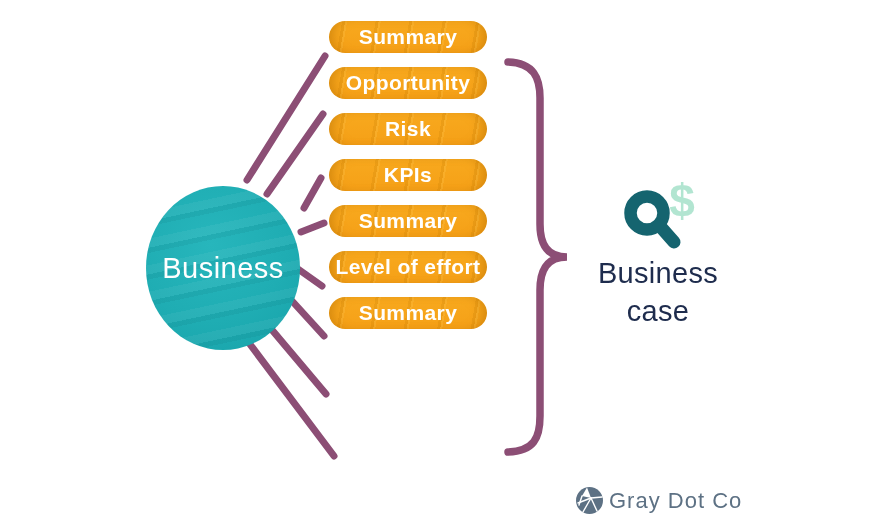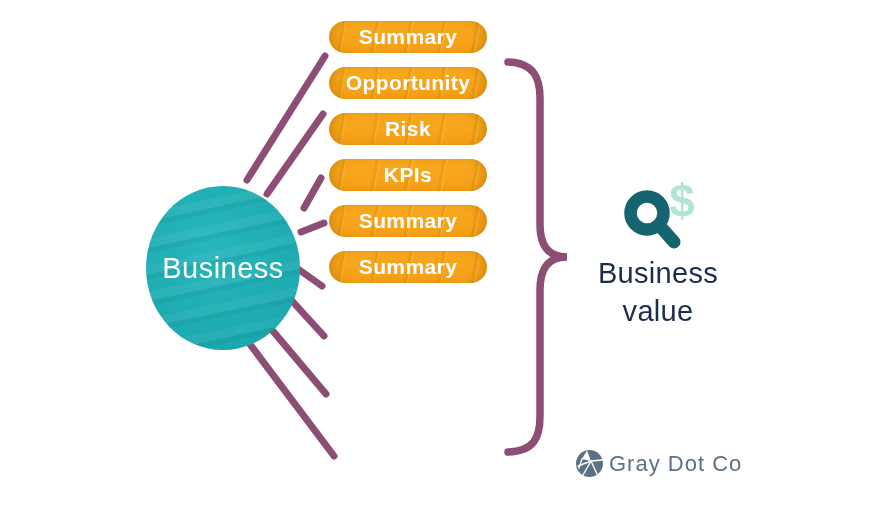--- a/index.html
+++ b/index.html
@@ -33,21 +33,21 @@
   }
 
   
   .value-icon{position:absolute;left:612px;top:170px;width:92px;height:92px;}
   .value-text{
     position:absolute;left:568px;top:254px;width:180px;text-align:center;
     color:#1e2c4d;font-size:29px;line-height:38px;font-weight:500;letter-spacing:0.3px;
   }
 
   
-  .brand{position:absolute;left:575px;top:447px;height:33px;display:flex;align-items:center;gap:5px;}
+  .brand{position:absolute;left:575px;top:484px;height:33px;display:flex;align-items:center;gap:5px;}
   .brand-logo{width:29px;height:29px;flex:0 0 auto;}
   .brand-name{color:#5d7184;font-size:22px;font-weight:400;letter-spacing:1px;white-space:nowrap;}
 </style>
 </head>
 <body>
 
 <div class="canvas">
 
   <svg class="connectors" viewBox="0 0 895 527" aria-hidden="true">
     <g stroke="#8C4E75" stroke-width="7" stroke-linecap="round" fill="none">
@@ -77,33 +77,36 @@
     <div class="pill">
         <span>Risk</span>
       </div>
     <div class="pill">
         <span>KPIs</span>
       </div>
     <div class="pill">
         <span>Summary</span>
       </div>
     <div class="pill">
+        <span>Level of effort</span>
+      </div>
+    <div class="pill">
         <span>Summary</span>
       </div>
   </div>
 
   <svg class="value-icon" viewBox="0 0 92 92" aria-hidden="true">
     <text x="70" y="47" text-anchor="middle" font-size="46" font-weight="700" fill="#B2E5D1" font-family="Liberation Sans, DejaVu Sans, sans-serif">$</text>
     <circle cx="35" cy="43" r="16.5" fill="none" stroke="#15646F" stroke-width="12.5"></circle>
     <line x1="47" y1="55" x2="62" y2="72" stroke="#15646F" stroke-width="13" stroke-linecap="round"></line>
   </svg>
 
   <div class="value-text">
     <div>Business</div>
-    <div>value</div>
+    <div>case</div>
   </div>
 
   <div class="brand">
     <svg class="brand-logo" viewBox="0 0 29 29" aria-hidden="true">
       <circle cx="14.5" cy="14.5" r="13.5" fill="#5d7184"></circle>
       <g stroke="#ffffff" stroke-width="1.4" fill="none" stroke-linecap="round">
         <path d="M12 1.5 L16 12 L7 10 Z" fill="#ffffff" stroke="none"></path>
         <line x1="16" y1="12" x2="27" y2="11"></line>
         <line x1="16" y1="12" x2="8" y2="26"></line>
         <line x1="16" y1="12" x2="22" y2="25"></line>

